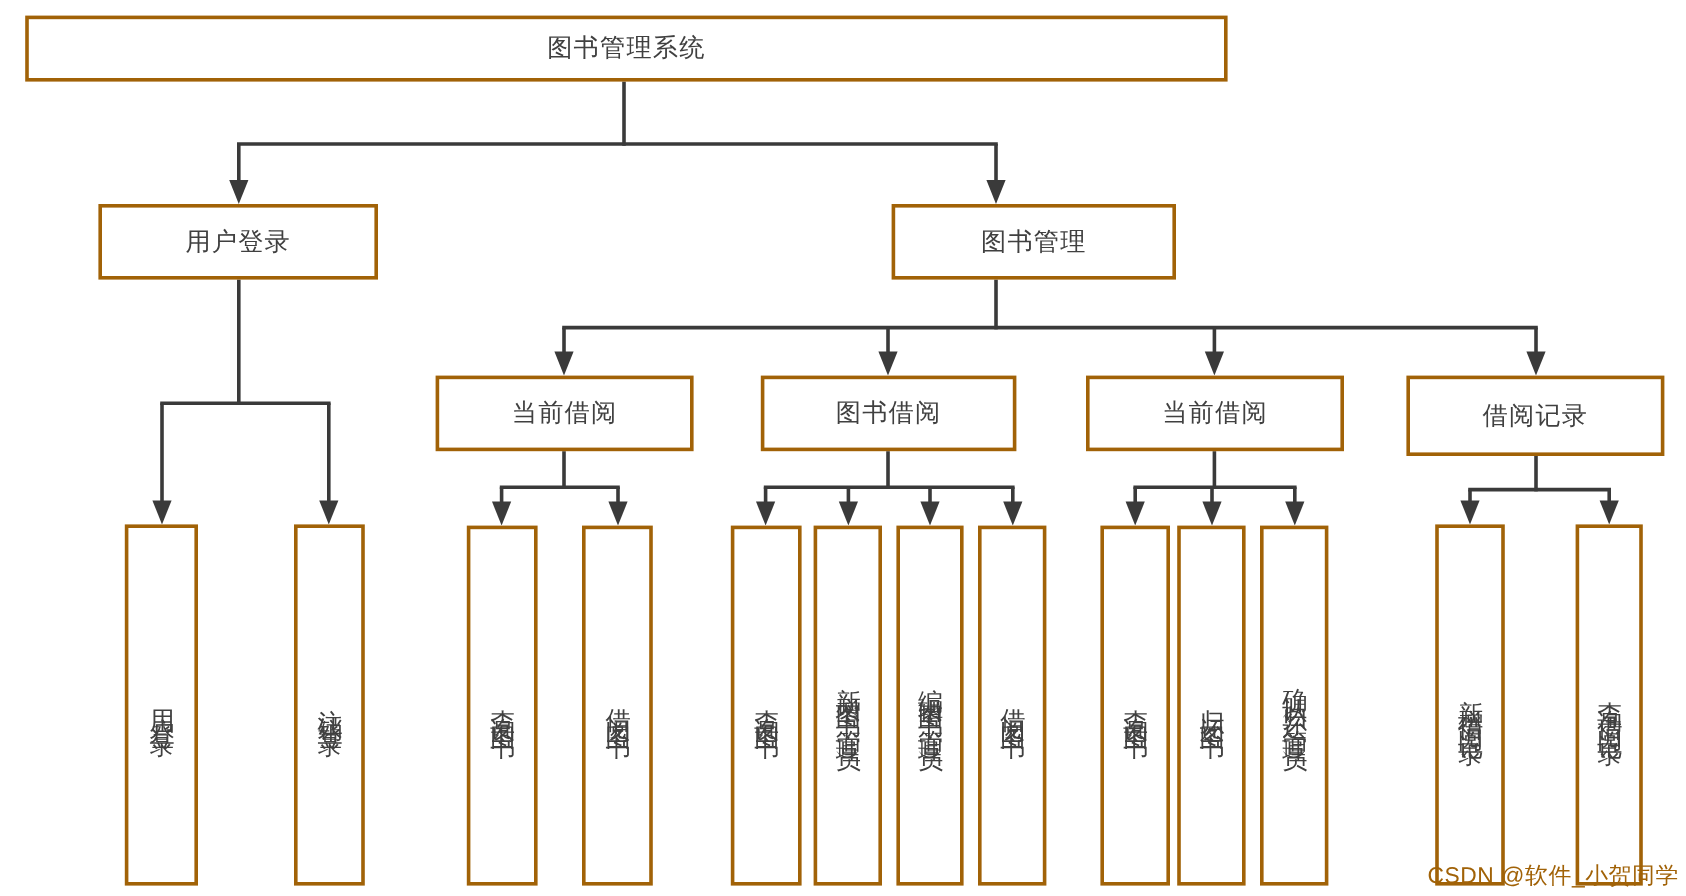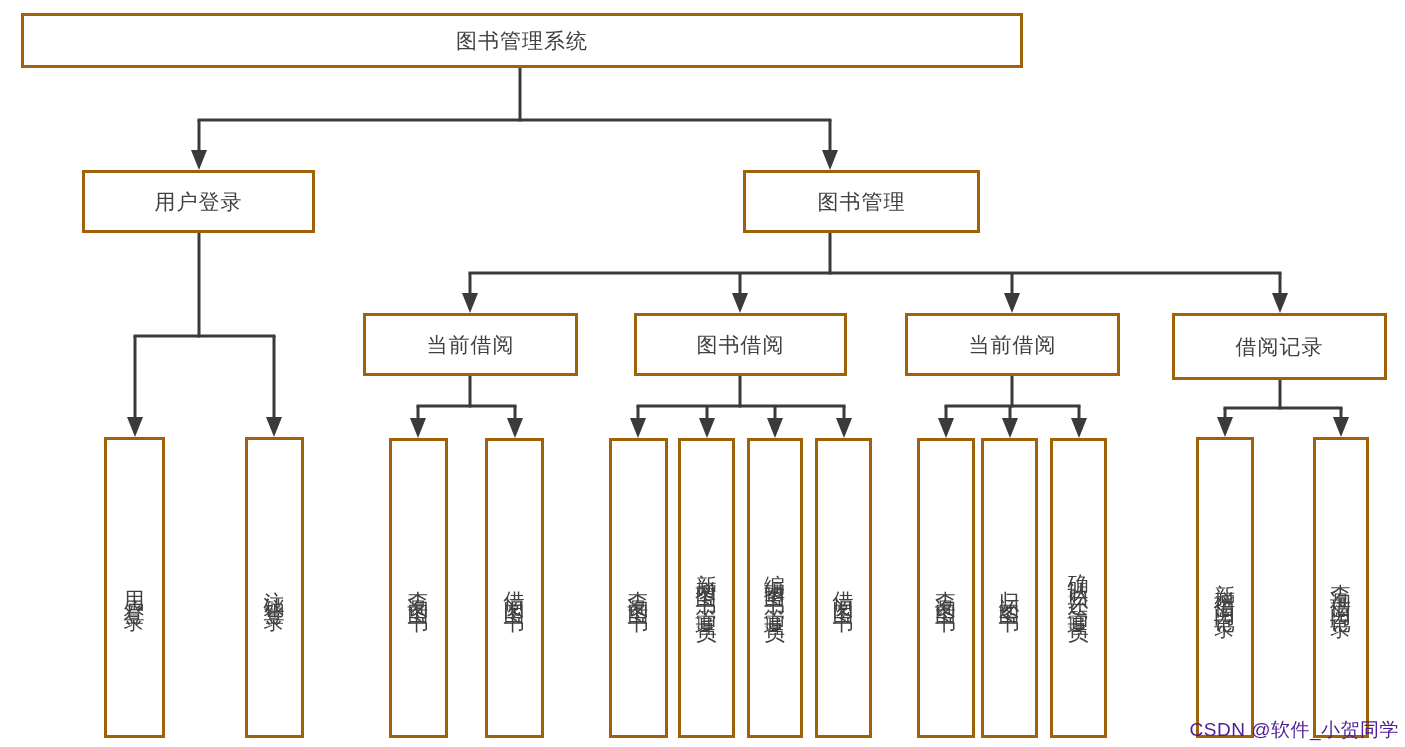--- a/index.html
+++ b/index.html
@@ -31,21 +31,21 @@
     text-orientation:mixed;
     letter-spacing:7px;
     line-height:1;
   }
   #watermark{
     position:absolute;
     right:6px;
     bottom:4px;
     font-size:19px;
     letter-spacing:0.5px;
-    color:#4c1d95;
+    color:#a16207;
     white-space:nowrap;
   }
 </style>
 </head>
 <body>
 
 <div id="canvas">
 
   <svg id="connectors" viewBox="0 0 1405 747" xmlns="http://www.w3.org/2000/svg">
 

